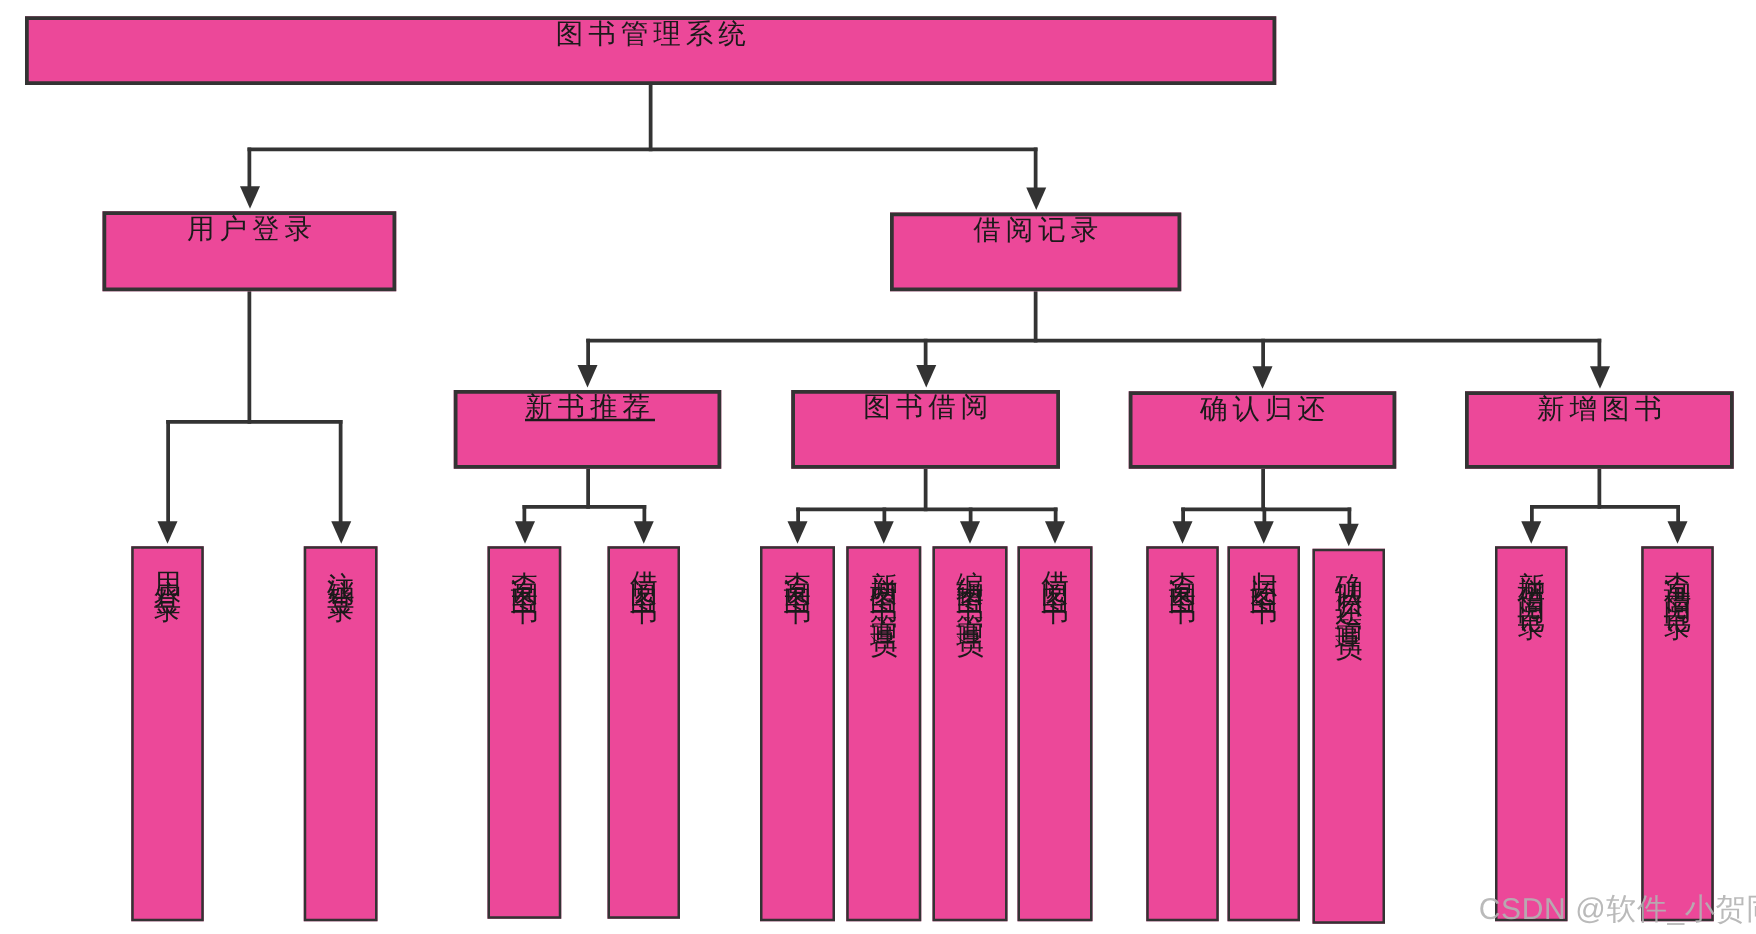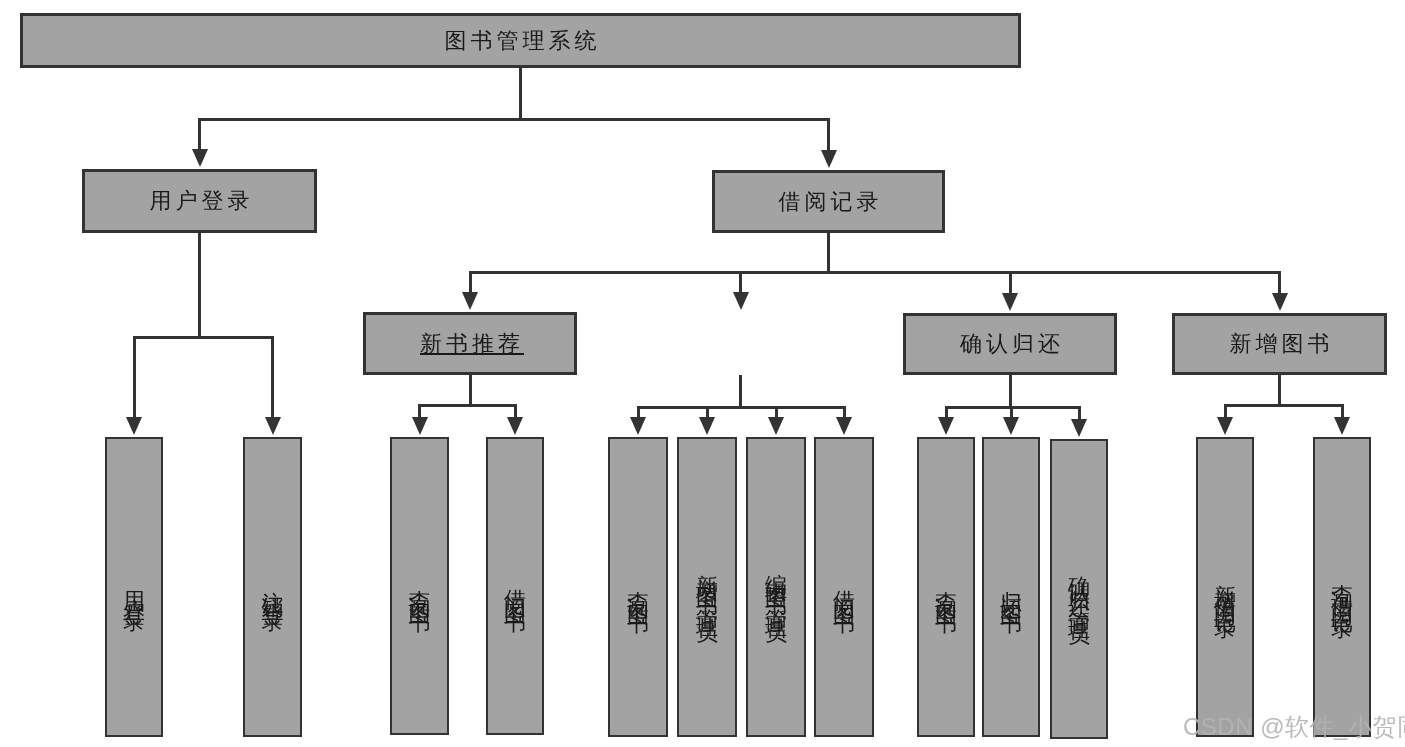--- a/index.html
+++ b/index.html
@@ -8,24 +8,24 @@
     width: 1405px;
     height: 747px;
     background: var(--bg, #ffffff);
     font-family: "Liberation Sans", sans-serif;
     color: var(--text, #1a1a1a);
     overflow: hidden;
   }
   .node {
     position: absolute;
     box-sizing: border-box;
-    background: #a3a3a3;
+    background: #ec4899;
     border: 3px solid var(--line, #333333);
     display: flex;
-    align-items: center;
+    align-items: flex-start;
     justify-content: center;
   }
   .node.h span {
     font-size: 22px;
     letter-spacing: 4px;
     padding-left: 4px; 
     white-space: nowrap;
     line-height: 1;
   }
   .node.v { border-width: 2px; }
@@ -117,20 +117,23 @@
     </div>
     <div class="node h" style="left: 82px; top: 169px; width: 235px; height: 64px;">
       <span>用户登录</span>
     </div>
     <div class="node h" style="left: 712px; top: 170px; width: 233px; height: 63px;">
       <span>借阅记录</span>
     </div>
     <div class="node h" style="left: 363px; top: 312px; width: 214px; height: 63px; text-decoration: underline;">
       <span>新书推荐</span>
     </div>
+    <div class="node h" style="left: 633px; top: 312px; width: 215px; height: 63px;">
+      <span>图书借阅</span>
+    </div>
     <div class="node h" style="left: 903px; top: 313px; width: 214px; height: 62px;">
       <span>确认归还</span>
     </div>
     <div class="node h" style="left: 1172px; top: 313px; width: 215px; height: 62px;">
       <span>新增图书</span>
     </div>
     <div class="node v" style="left: 105px; top: 437px; width: 58px; height: 300px;">
       <span>用户登录</span>
     </div>
     <div class="node v" style="left: 243px; top: 437px; width: 59px; height: 300px;">

